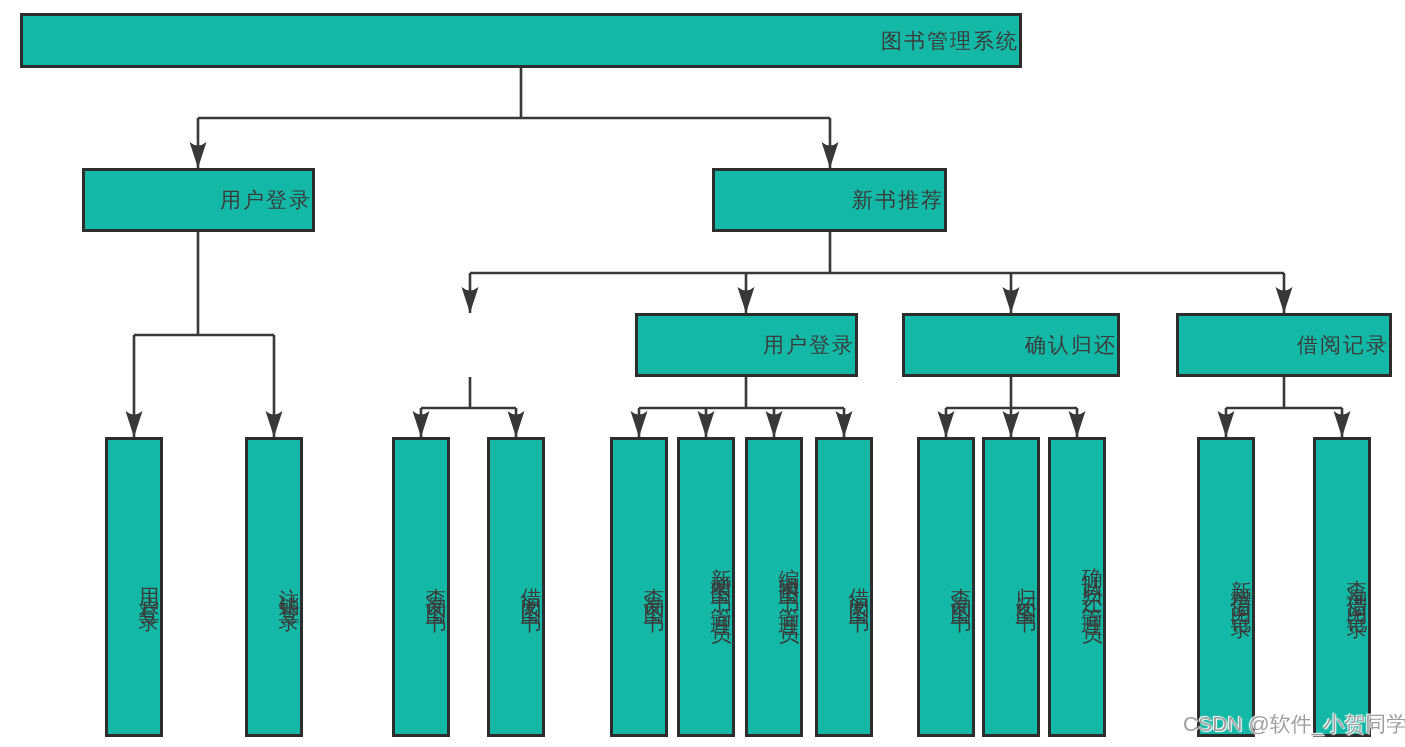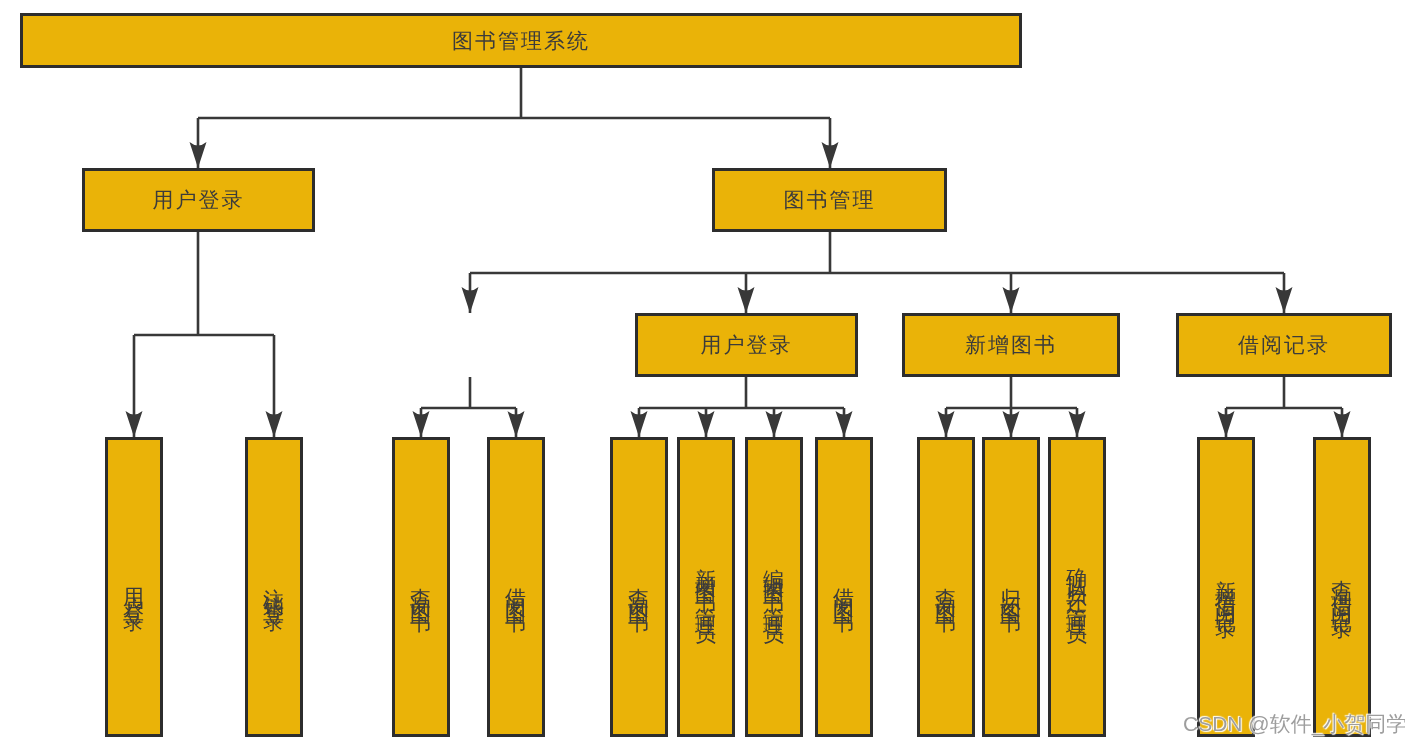--- a/index.html
+++ b/index.html
@@ -10,25 +10,25 @@
     background: #ffffff;
     overflow: hidden;
     font-family: "Liberation Sans", "DejaVu Sans", sans-serif;
   }
   .wires { position: absolute; left: 0; top: 0; z-index: 0; }
   .wires .ln { fill: none; stroke: #383838; stroke-width: 2.6; }
   .wires .ar { fill: #383838; stroke: none; }
   .node {
     position: absolute;
     box-sizing: border-box;
-    background: #eab308;
+    background: #14b8a6;
     border: 3px solid #2d2d2d;
     display: flex;
     align-items: center;
-    justify-content: center;
+    justify-content: flex-end;
     z-index: 1;
     color: #3b3b3b;
   }
   .node.h span {
     font-size: 21px;
     letter-spacing: 2px;
     white-space: nowrap;
     color: #3b3b3b;
   }
   .node.v { width: 58px; height: 300px; }
@@ -91,28 +91,28 @@
   </svg>
 
   <div class="node h" style="left:20px; top:13px; width:1002px; height:55px;">
     <span>图书管理系统</span>
   </div>
 
   <div class="node h" style="left:82px; top:168px; width:233px; height:64px;">
     <span>用户登录</span>
   </div>
   <div class="node h" style="left:712px; top:168px; width:235px; height:64px;">
-    <span>图书管理</span>
+    <span>新书推荐</span>
   </div>
 
   <div class="node h" style="left:635px; top:313px; width:223px; height:64px;">
     <span>用户登录</span>
   </div>
   <div class="node h" style="left:902px; top:313px; width:218px; height:64px;">
-    <span>新增图书</span>
+    <span>确认归还</span>
   </div>
   <div class="node h" style="left:1176px; top:313px; width:216px; height:64px;">
     <span>借阅记录</span>
   </div>
 
   <div class="node v" style="left:105px; top:437px;">
     <span class="vt">用户登录</span>
   </div>
   <div class="node v" style="left:245px; top:437px;">
     <span class="vt">注销登录</span>

